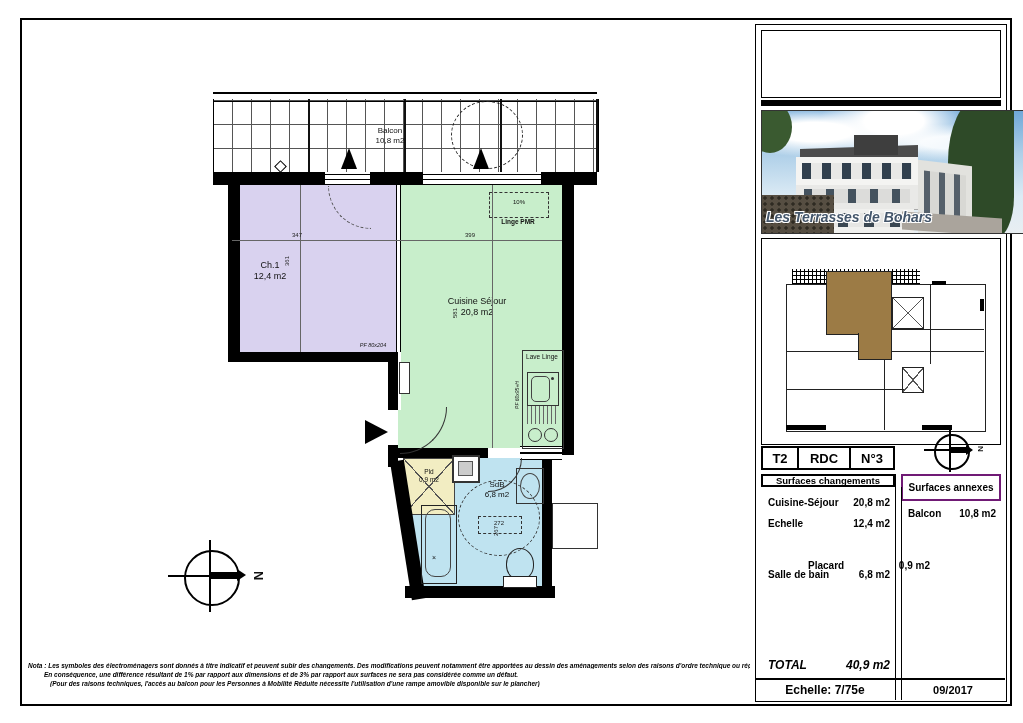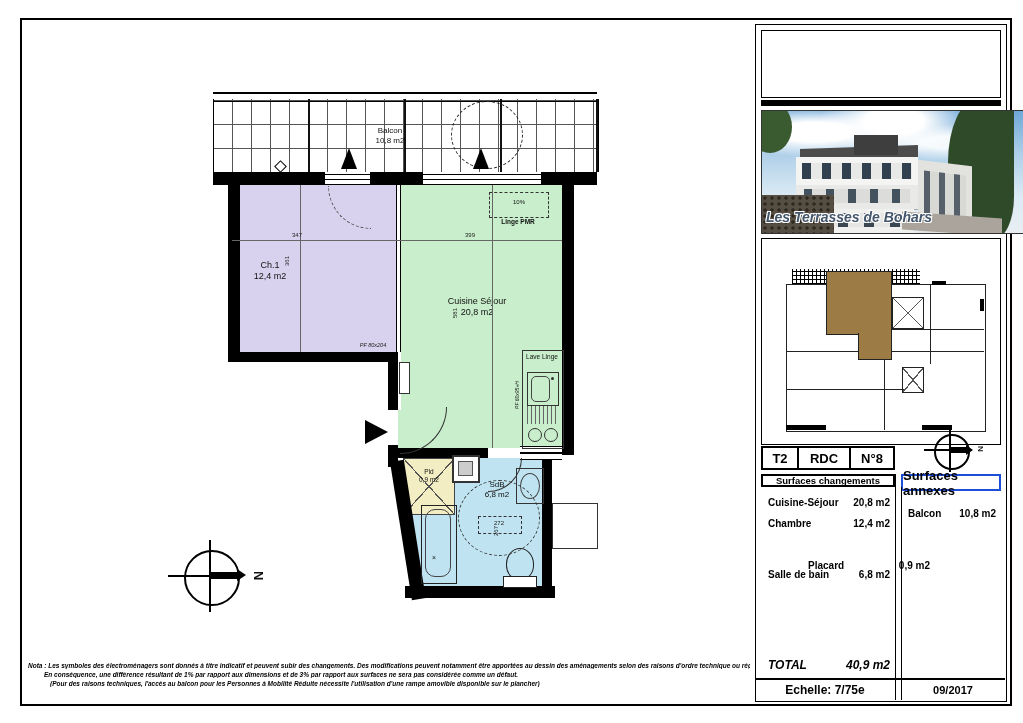--- a/index.html
+++ b/index.html
@@ -200,35 +200,35 @@
   <div class="a" style="left:27px;top:0;width:2px;height:44px;background:#000;"></div>
   <div class="a" style="left:2px;top:21px;width:26px;height:1.5px;background:#000;"></div>
   <div class="a" style="left:28px;top:19px;width:16px;height:6px;background:#000;"></div>
   <div class="a" style="left:44px;top:17px;width:0;height:0;border-top:5px solid transparent;border-bottom:5px solid transparent;border-left:7px solid #000;"></div>
   <div class="lbl" style="left:52px;top:16px;width:12px;font-size:8px;font-weight:bold;transform:rotate(90deg);">N</div>
 </div>
 
 <div class="a" style="left:761px;top:446px;width:134px;height:24px;border:2px solid #000;display:flex;box-sizing:border-box;">
   <div style="width:34px;border-right:2px solid #000;display:flex;align-items:center;justify-content:center;font-weight:bold;font-size:13px;">T2</div>
   <div style="width:50px;border-right:2px solid #000;display:flex;align-items:center;justify-content:center;font-weight:bold;font-size:13px;">RDC</div>
-  <div style="flex:1;display:flex;align-items:center;justify-content:center;font-weight:bold;font-size:13px;">N°8</div>
+  <div style="flex:1;display:flex;align-items:center;justify-content:center;font-weight:bold;font-size:13px;">N°3</div>
 </div>
 
 <div class="a" style="left:761px;top:474px;width:134px;height:13px;border:2px solid #000;box-sizing:border-box;display:flex;align-items:center;justify-content:center;font-weight:bold;font-size:9.5px;">Surfaces changements</div>
-<div class="a" style="left:901px;top:474px;width:100px;height:17px;border:2px solid #1d4ed8;box-sizing:border-box;display:flex;align-items:center;justify-content:center;font-weight:bold;font-size:13px;">Surfaces annexes</div>
+<div class="a" style="left:901px;top:474px;width:100px;height:27px;border:2px solid #701a75;box-sizing:border-box;display:flex;align-items:center;justify-content:center;font-weight:bold;font-size:10px;">Surfaces annexes</div>
 
 <div class="dline" style="left:895px;top:474px;width:1px;height:226px;background:#000;"></div>
 <div class="dline" style="left:901px;top:487px;width:1px;height:213px;background:#000;"></div>
 
 <div class="tblrow" style="left:768px;top:497px;width:122px;font-size:10px;">
   <span>Cuisine-Séjour</span>
   <span style="float:right;">20,8 m2</span>
 </div>
 <div class="tblrow" style="left:768px;top:518px;width:122px;font-size:10px;">
-  <span>Chambre</span>
+  <span>Echelle</span>
   <span style="float:right;">12,4 m2</span>
 </div>
 <div class="tblrow" style="left:768px;top:539px;width:122px;font-size:10px;margin-top:30px;">
   <span>Salle de bain</span>
   <span style="float:right;">6,8 m2</span>
 </div>
 <div class="tblrow" style="left:768px;top:560px;width:122px;font-size:10px;margin-left:40px;">
   <span>Placard</span>
   <span style="float:right;">0,9 m2</span>
 </div>

